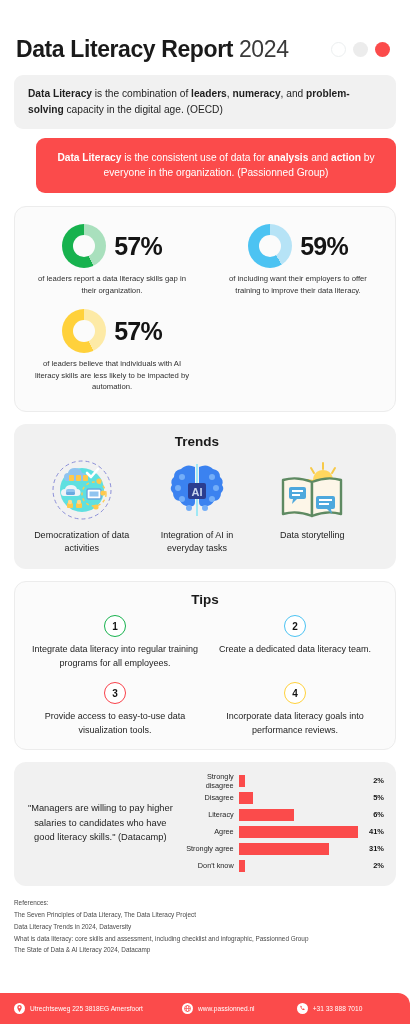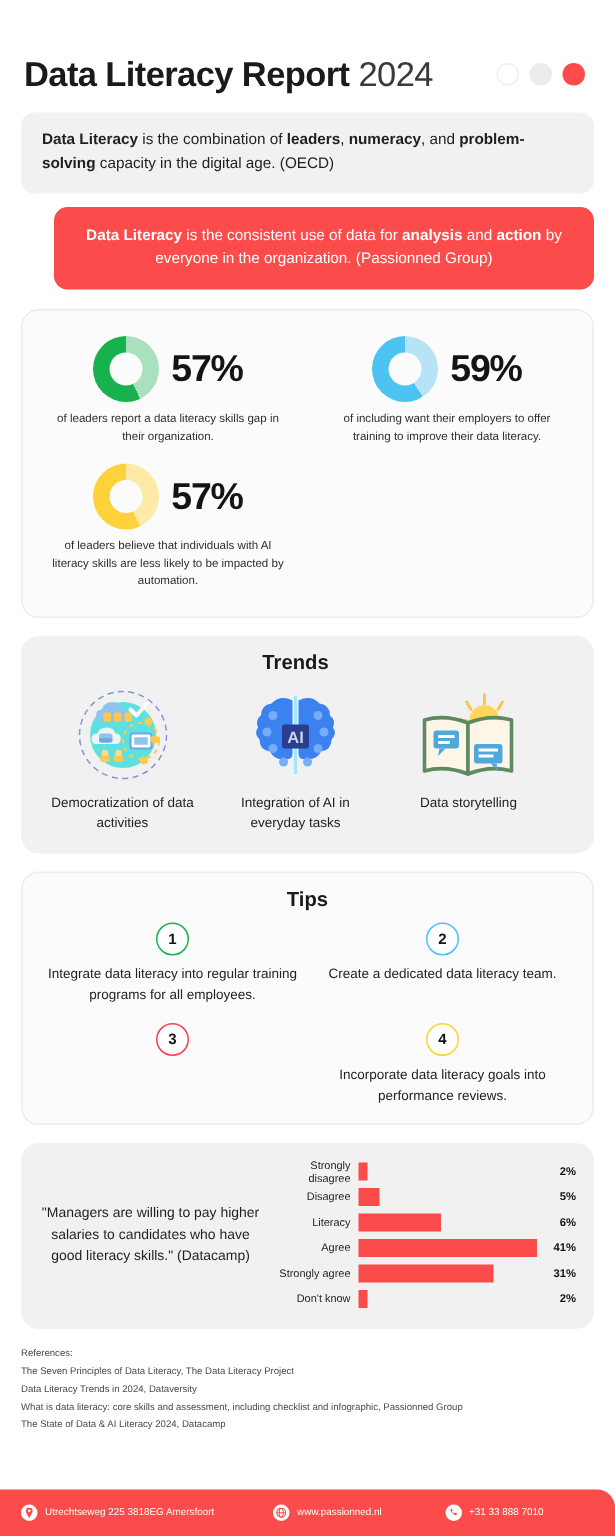--- a/index.html
+++ b/index.html
@@ -265,20 +265,21 @@
       <div class="tip">
         <div class="tip-num" style="border-color:#17b24e">1</div>
         <div class="tip-txt">Integrate data literacy into regular training programs for all employees.</div>
       </div>
       <div class="tip">
         <div class="tip-num" style="border-color:#4cc3f2">2</div>
         <div class="tip-txt">Create a dedicated data literacy team.</div>
       </div>
       <div class="tip">
         <div class="tip-num" style="border-color:#f9414a">3</div>
+        <div class="tip-txt">Provide access to easy-to-use data visualization tools.</div>
       </div>
       <div class="tip">
         <div class="tip-num" style="border-color:#ffd13b">4</div>
         <div class="tip-txt">Incorporate data literacy goals into performance reviews.</div>
       </div>
     </div>
 </div>
 
 <div class="quotebox">
   <div class="quote">"Managers are willing to pay higher salaries to candidates who have good literacy skills." (Datacamp)</div>

